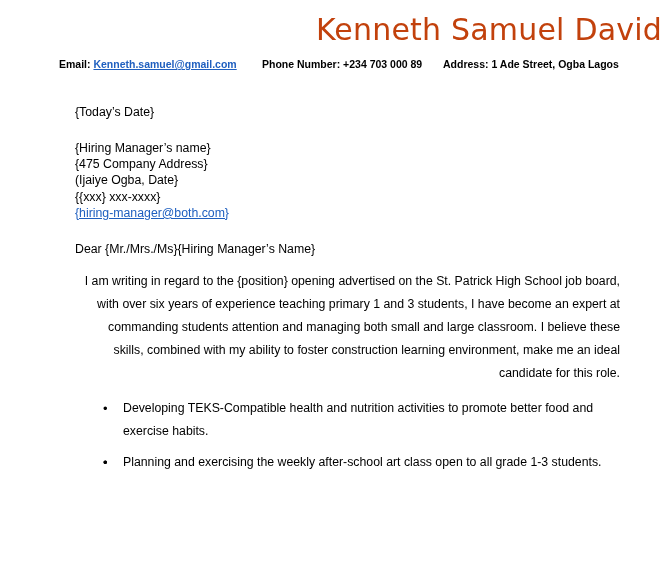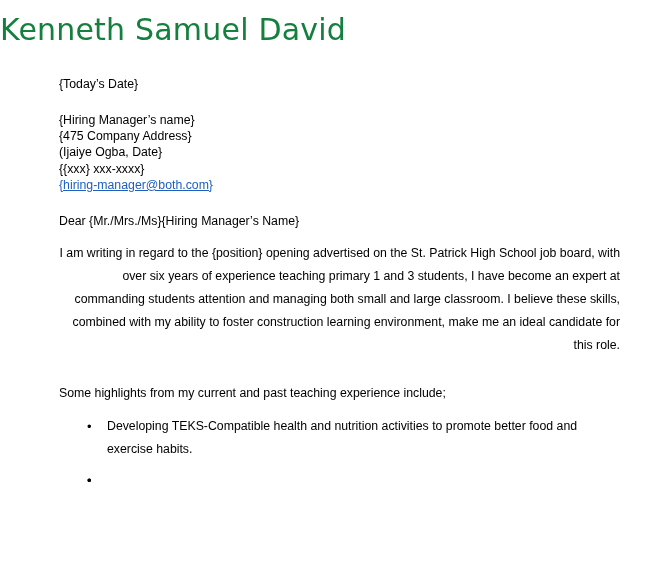--- a/index.html
+++ b/index.html
@@ -23,27 +23,27 @@
     height: 565px;
     background: #ffffff;
     box-sizing: border-box;
   }
 
   
   .letter-header {
     padding-top: 13px;
   }
   .applicant-name {
-    text-align: left;
+    text-align: right;
     font-size: 30px;
     font-weight: 400;
     letter-spacing: 0.2px;
     line-height: 34px;
     margin: 0;
-    color: #15803d;
+    color: #c2410c;
     font-family: "DejaVu Sans", "Liberation Sans", sans-serif;
   }
 
   .contact-row {
     display: block;
     position: relative;
     height: 18px;
     margin-top: 10px;
     font-size: 10.5px;
     font-weight: bold;
@@ -64,20 +64,21 @@
   a.link, .link {
     color: #1f5fbf;
     text-decoration: underline;
   }
 
   
   .letter-body {
     padding: 0 42px 0 59px;
     font-size: 12.3px;
     line-height: 23px;
+    margin-left: 16px;
   }
 
   .date-line {
     margin-top: 29px;
     line-height: 16px;
   }
 
   .recipient-block {
     margin-top: 20px;
     line-height: 16.2px;
@@ -121,47 +122,65 @@
 </style>
 </head>
 <body>
 
 <div class="page">
 
   <div class="letter-header">
 
     <h1 class="applicant-name">Kenneth Samuel David</h1>
 
+    <div class="contact-row">
+
+      <span class="contact-item contact-email">
+        <span class="c-label">Email:</span>
+        <span class="c-value link">Kenneth.samuel@gmail.com</span>
+      </span>
+
+      <span class="contact-item contact-phone">
+        <span class="c-label">Phone Number:</span>
+        <span class="c-value">+234 703 000 89</span>
+      </span>
+
+      <span class="contact-item contact-address">
+        <span class="c-label">Address:</span>
+        <span class="c-value">1 Ade Street, Ogba Lagos</span>
+      </span>
+
+    </div>
   </div>
 
   <div class="letter-body">
 
     <div class="date-line">{Today’s Date}</div>
 
     <div class="recipient-block">
       <span class="r-line">{Hiring Manager’s name}</span>
       <span class="r-line">{475 Company Address}</span>
       <span class="r-line">(Ijaiye Ogba, Date}</span>
       <span class="r-line">{{xxx} xxx-xxxx}</span>
       <span class="r-line link">{hiring-manager@both.com}</span>
     </div>
 
     <div class="salutation">Dear {Mr./Mrs./Ms}{Hiring Manager’s Name}</div>
 
     <p class="para">I am writing in regard to the {position} opening advertised on the St. Patrick High School job board, with over six years of experience teaching primary 1 and 3 students, I have become an expert at commanding students attention and managing both small and large classroom. I believe these skills, combined with my ability to foster construction learning environment, make me an ideal candidate for this role.</p>
 
-    <div class="highlights-intro">Some highlights from my current and past teaching experience include;</div>
 
     <ul class="bullet-list">
       <li>
         <span class="bullet-dot">•</span>
         <span>Developing TEKS-Compatible health and nutrition activities to promote better food and exercise habits.</span>
       </li>
       <li>
         <span class="bullet-dot">•</span>
       </li>
       <li>
         <span class="bullet-dot">•</span>
+        <span>Planning and exercising the weekly after-school art class open to all grade 1-3 students.</span>
       </li>
     </ul>
 
   </div>
 </div>
 
 </body></html>

